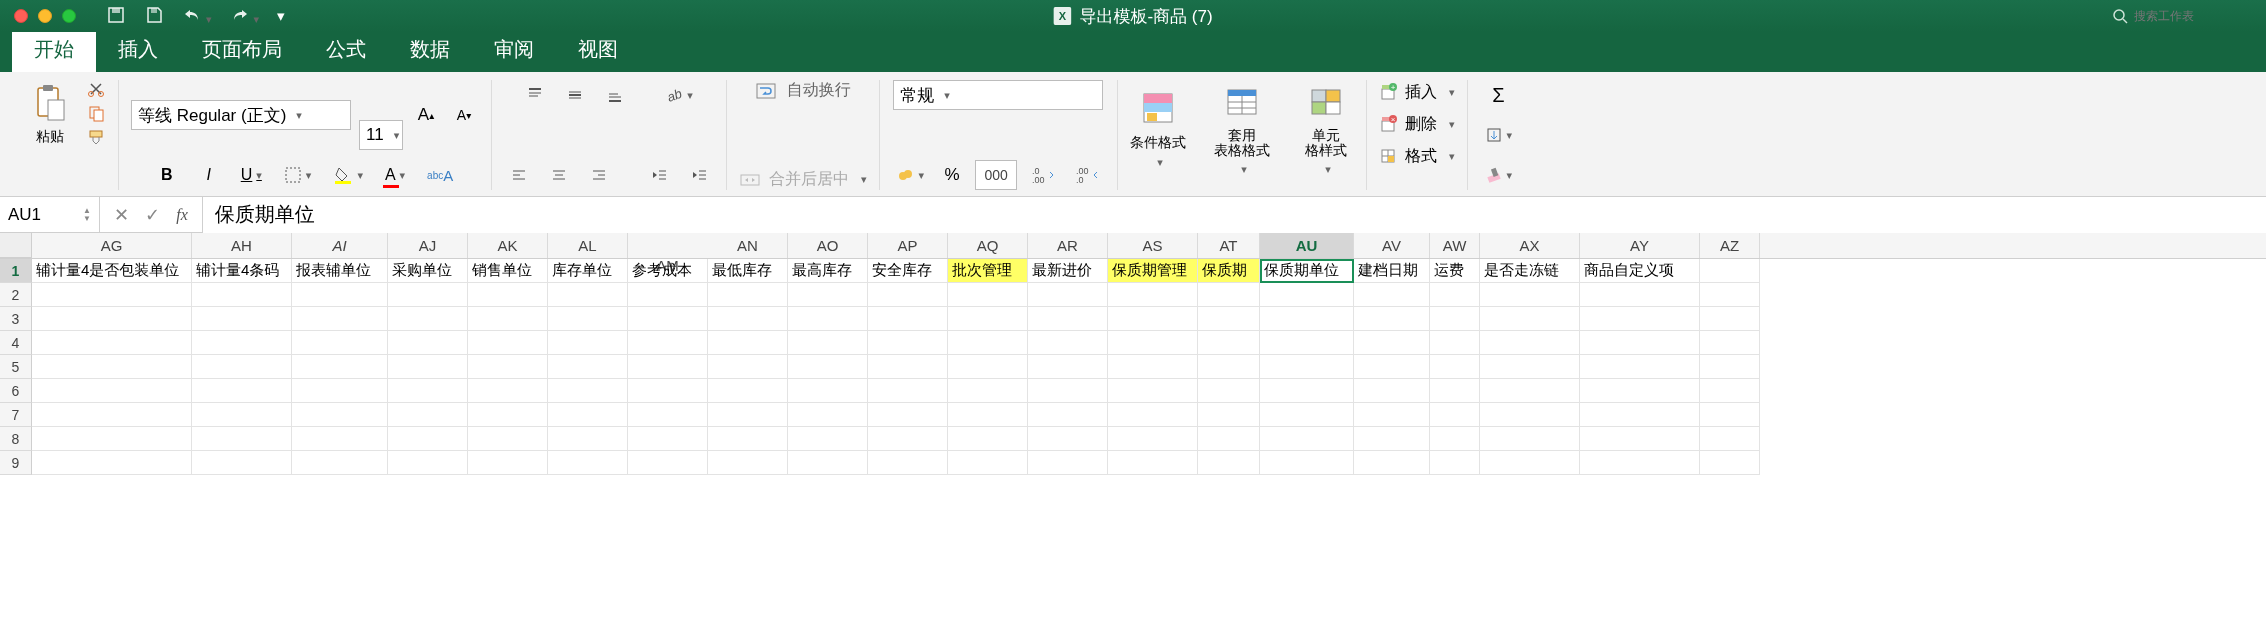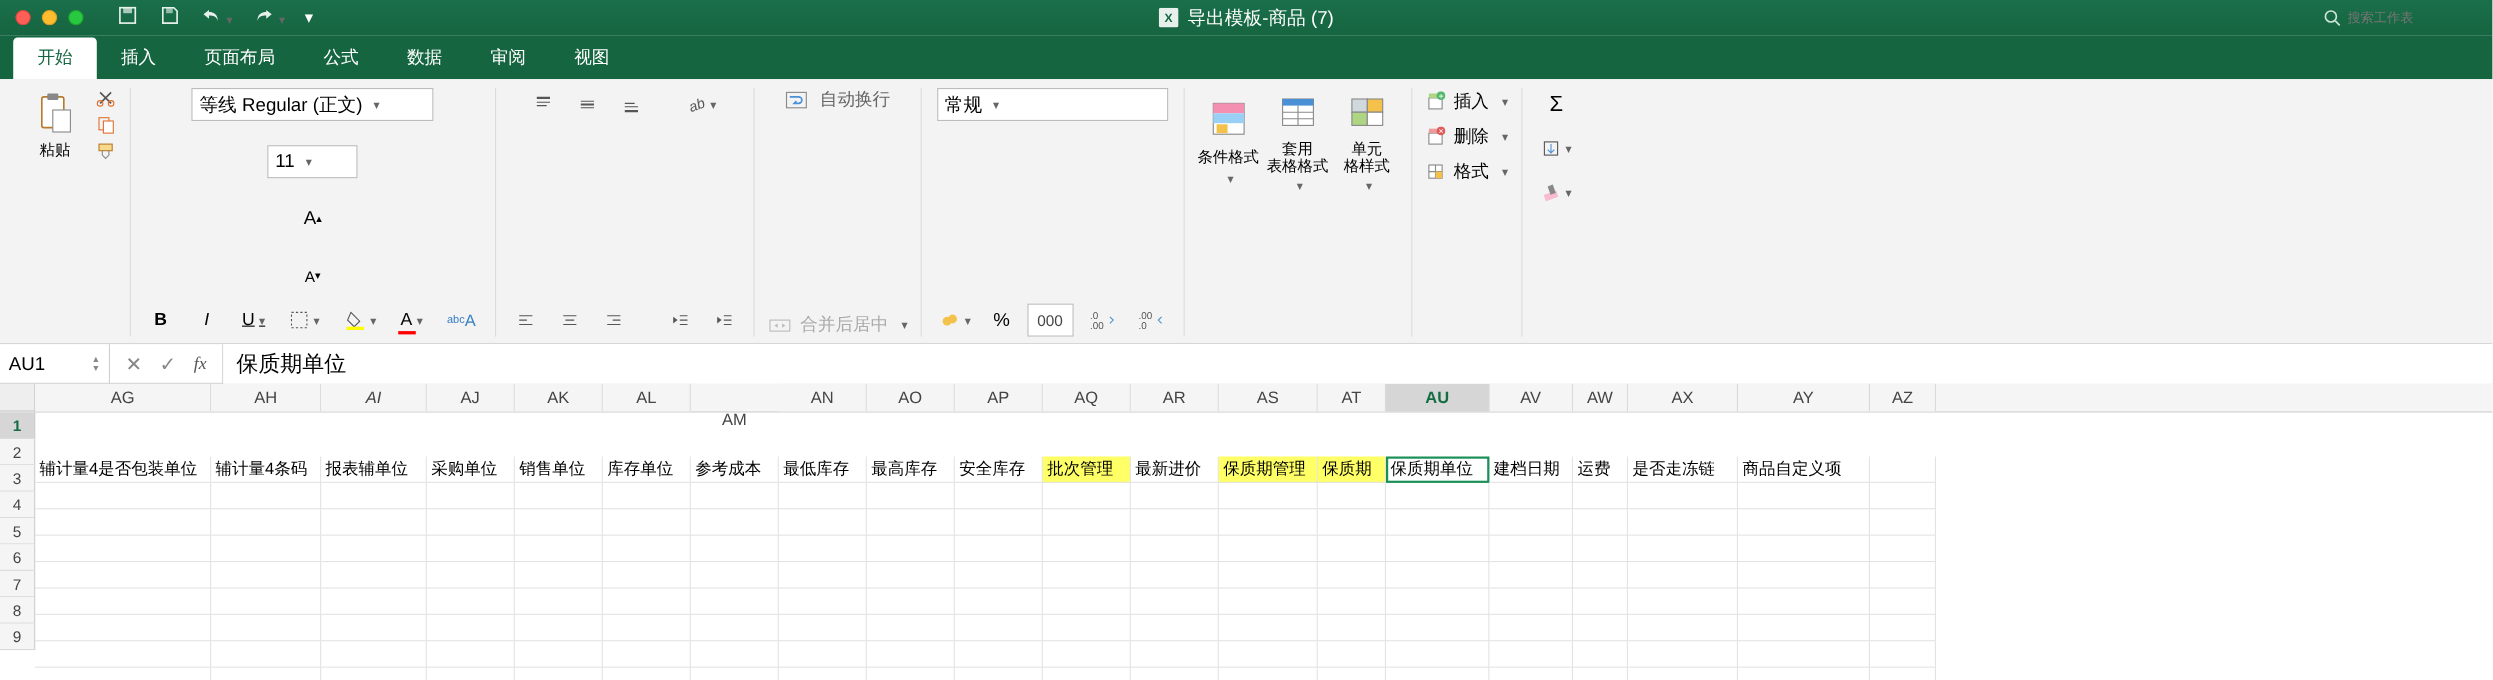--- a/index.html
+++ b/index.html
@@ -13,21 +13,21 @@
   .dot.yellow { background: #febc2e; border:1px solid #dfa023;}
   .dot.green { background: #28c840; border:1px solid #1fa52f;}
   .qat { display:flex; align-items:center; gap:18px; margin-left:30px; }
   .qat svg { opacity:.9; }
   .doc-title { position:absolute; left:50%; transform:translateX(-50%); display:flex; align-items:center; gap:8px; font-size:17px;}
   .searchbox { margin-left:auto; margin-right:12px; display:flex; align-items:center; gap:6px; color:#cfe5d9; font-size:15px;}
   .searchbox input { background:transparent; border:none; color:#fff; outline:none; font-size:12px; width:120px;}
 
   
   .tabs-row { height: 40px; background: #156540; display:flex; align-items:flex-end; padding-left:12px; gap:0; }
-  .tab { padding: 8px 22px 9px; color:#fff; font-size:16px; cursor:pointer; }
+  .tab { padding: 8px 22px 9px; color:#fff; font-size:20px; cursor:pointer; }
   .tab.active { background:#fff; color:#156540; border-radius:4px 4px 0 0; font-weight:500;}
 
   
   .ribbon { background:#f3f3f3; border-bottom:1px solid #cfcfcf; padding: 8px 10px 6px; display:flex; align-items:stretch; }
   .group { display:flex; flex-direction:column; align-items:center; justify-content:space-between; padding: 0 12px; border-right:1px solid #dcdcdc; }
   .group:last-child { border-right:none; }
   .row { display:flex; align-items:center; gap:8px; }
   .ribbtn { height:30px; min-width:30px; display:flex; align-items:center; justify-content:center; border:1px solid transparent; border-radius:3px; cursor:pointer; padding:0 4px;}
   .bigbtn { display:flex; flex-direction:column; align-items:center; gap:4px; width:56px; cursor:pointer; font-size:14px;}
   .bigicon { width:44px; height:44px; display:flex; align-items:center; justify-content:center;}
@@ -50,21 +50,21 @@
   
   .grid-wrap { position:relative; }
   .colhdrs { display:flex; height:26px; background:#f5f5f5; border-bottom:1px solid #cfcfcf;}
   .corner { width:32px; background:#eee; border-right:1px solid #cfcfcf; border-bottom:1px solid #cfcfcf;}
   .colhdr { text-align:center; font-size:15px; color:#444; border-right:1px solid #dadada; display:flex; align-items:center; justify-content:center; background:#f5f5f5;}
   .colhdr.active { background:#d6d6d6; color:#146c42; font-weight:600; position:relative;}
   .dataarea { display:flex; }
   .rowhdrs { width:32px; }
   .rowhdr { height:24px; border-bottom:1px solid #dadada; border-right:1px solid #cfcfcf; background:#f5f5f5; font-size:14px; color:#444; display:flex; align-items:center; justify-content:center;}
   .rowhdr.active { background:#d6d6d6; color:#146c42; font-weight:600;}
-  .cells { flex:1;margin-top:40px; }
+  .cells { flex:1; }
   .cellrow { display:flex; height:24px; }
   .cell { border-right:1px solid #e3e3e3; border-bottom:1px solid #e3e3e3; font-size:15px; padding:0 4px; display:flex; align-items:center; overflow:hidden; white-space:nowrap;}
   .hl { background:#ffff66; }
   .selring { outline:2px solid #1a8f58; outline-offset:-2px; }
 </style>
 </head>
 <body>
 
 <div class="titlebar">
   <div class="traffic">
@@ -147,25 +147,25 @@
             <svg width="18" height="18">
               <rect x="3" y="3" width="12" height="6" fill="#f7d98c" stroke="#b77b2c"></rect>
               <path d="M6 9v4l3 3 3-3V9" fill="none" stroke="#888"></path>
             </svg>
           </div>
       </div>
     </div>
   </div>
 
   <div class="group" style="min-width:330px;">
-    <div class="row" style="gap:22px;flex-direction:column;">
+    <div class="row" style="gap:8px;">
       <div class="combo caret" style="width:220px;">
           <span>等线 Regular (正文)</span>
         </div>
-      <div class="combo caret" style="width:82px;">
+      <div class="combo caret" style="width:44px;margin-top:40px;">
           <span>11</span>
         </div>
       <div class="ribbtn" style="font-size:17px;">A<span style="font-size:10px;vertical-align:super;">▴</span></div>
       <div class="ribbtn" style="font-size:14px;">A<span style="font-size:10px;vertical-align:super;">▾</span></div>
     </div>
     <div class="row" style="gap:12px; margin-top:10px;">
       <div class="ribbtn" style="font-weight:bold;">B</div>
       <div class="ribbtn" style="font-style:italic;">I</div>
       <div class="ribbtn caret" style="text-decoration:underline;">U</div>
       <div class="ribbtn caret">
@@ -305,21 +305,21 @@
           <svg width="26" height="18">
             <text x="2" y="8" font-size="9" fill="#555">.00</text>
             <text x="2" y="17" font-size="9" fill="#555">.0</text>
             <path d="M23 6l-3 3 3 3" fill="none" stroke="#4a90d6"></path>
           </svg>
         </div>
     </div>
   </div>
 
   <div class="group">
-    <div class="row" style="gap:7px;">
+    <div class="row" style="gap:28px;">
       <div class="bigbtn caret">
         <div class="bigicon">
             <svg width="36" height="36">
               <rect x="4" y="4" width="28" height="28" fill="#fff" stroke="#888"></rect>
               <rect x="4" y="4" width="28" height="9" fill="#f48fb1"></rect>
               <rect x="4" y="13" width="28" height="9" fill="#9ad0f5"></rect>
               <rect x="7" y="23" width="10" height="8" fill="#f4c24a"></rect>
             </svg>
           </div>
         <span>条件格式</span>

